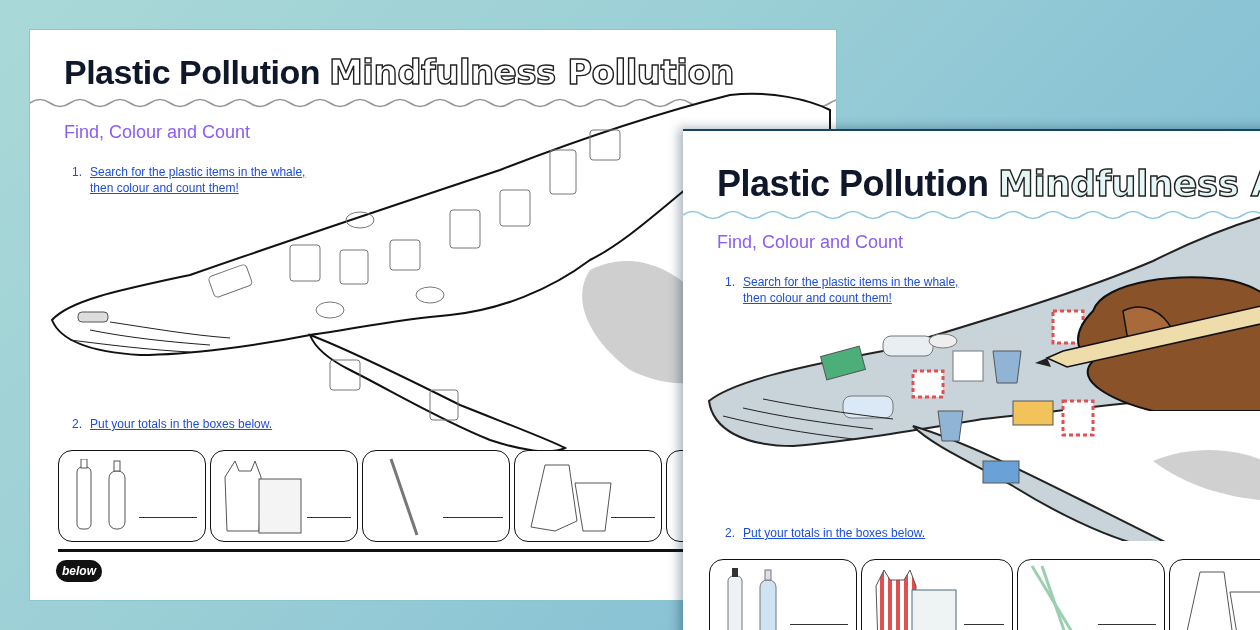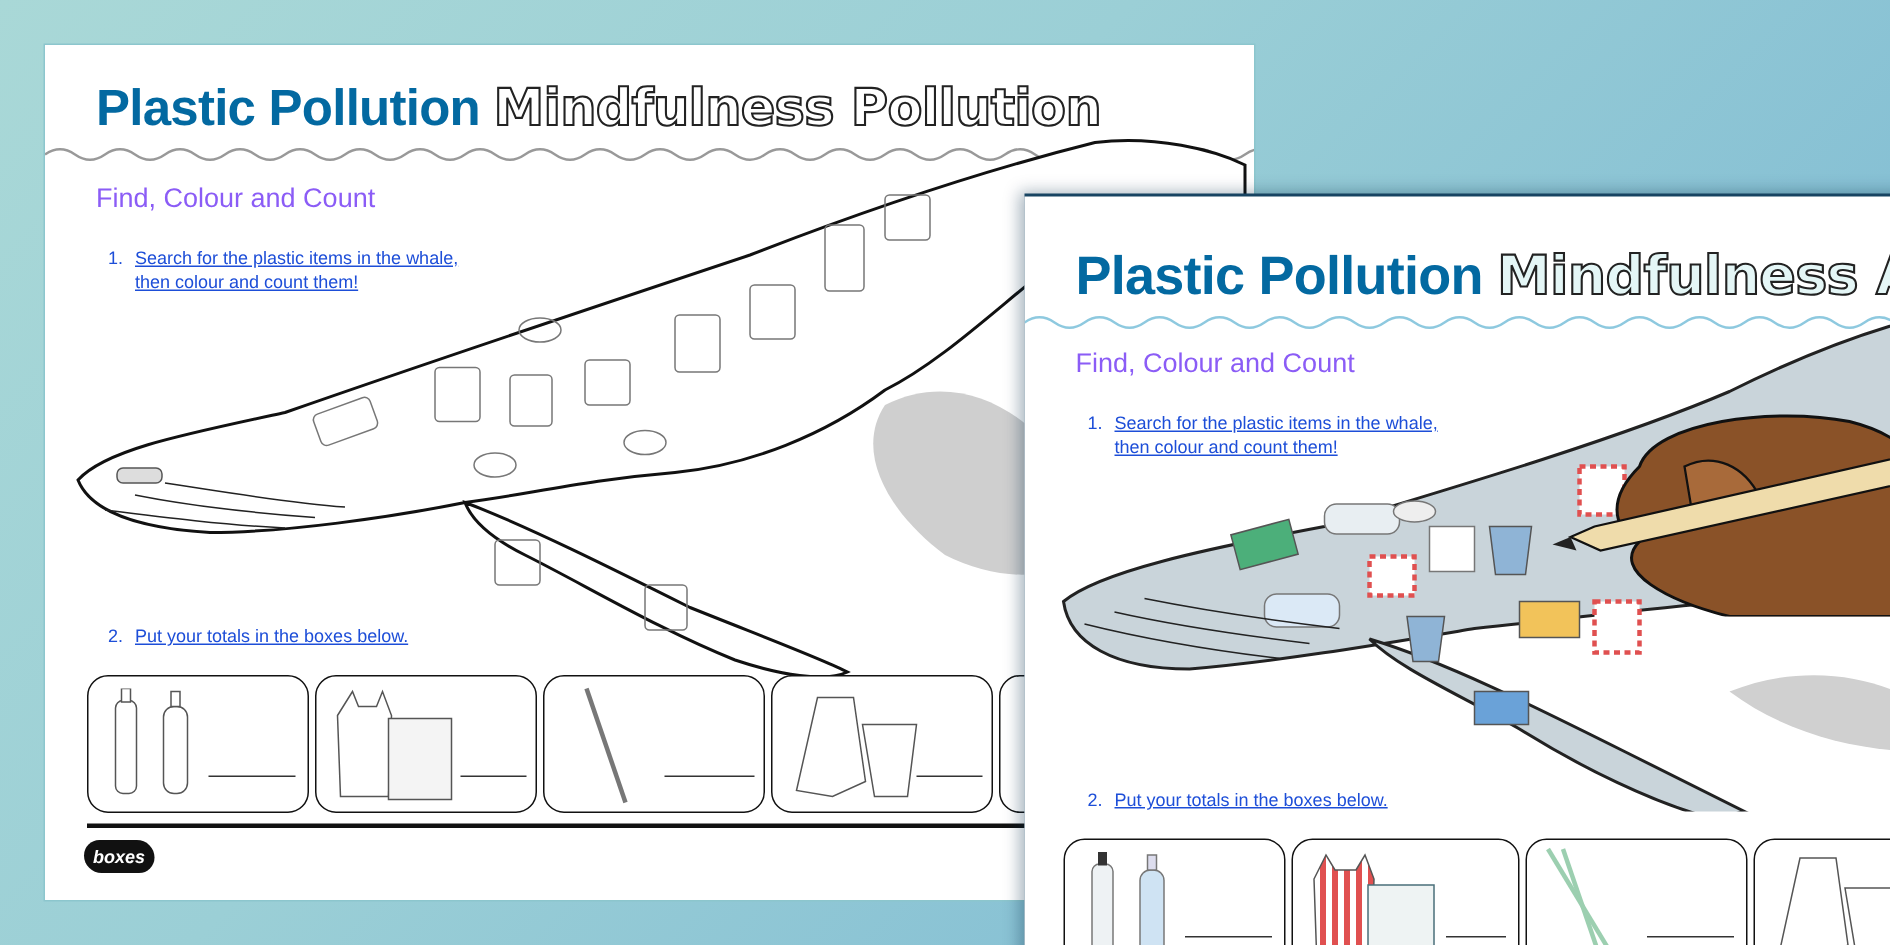--- a/index.html
+++ b/index.html
@@ -3,21 +3,21 @@
 <meta charset="utf-8">
 <style>
   html,body{margin:0;padding:0;}
   body{width:1260px;height:630px;overflow:hidden;position:relative;
        background:linear-gradient(135deg,#a9d8d7 0%,#9bcfd6 40%,#86c0d4 75%,#7cb6cf 100%);
        font-family:"Liberation Sans",sans-serif;}
   .sheet{position:absolute;background:#fff;overflow:hidden;}
   #sheet1{left:30px;top:30px;width:806px;height:570px;box-shadow:0 0 0 1px #8cc6cd;}
   #sheet2{left:683px;top:131px;width:600px;height:520px;box-shadow:-4px -3px 10px rgba(0,40,70,.35),0 -2px 0 #1f4d6b;}
   .title{position:absolute;white-space:nowrap;font-weight:bold;letter-spacing:-0.5px;}
-  .title .solid{color:#0369a1;}
+  .title .solid{color:#0f172a;}
   .title .outline{color:#fff;-webkit-text-stroke:1.4px #222;font-family:"DejaVu Sans",sans-serif;}
   #sheet2 .title .outline{color:#e4f6f6;}
   .wave{position:absolute;left:0;}
   .subhead{position:absolute;font-weight:normal;color:#8b5cf6;}
   .instr{position:absolute;color:#1d4ed8;line-height:1.35;text-decoration:underline;}
   .instr .num{display:inline-block;width:18px;}
   .instr .ind{padding-left:18px;display:block;}
   .boxes{position:absolute;display:flex;gap:4px;}
   .box{border:1.6px solid #111;border-radius:14px;background:#fff;position:relative;flex:0 0 auto;}
   .box .line{position:absolute;height:1.4px;background:#333;}
@@ -101,21 +101,21 @@
       <svg style="left:10px;top:10px;" width="90" height="74">
           <path d="M6 66 L20 4 L44 4 L52 60 L30 70Z" fill="#fff" stroke="#555"></path>
           <path d="M50 22 L86 22 L80 70 L58 70Z" fill="#fff" stroke="#555"></path>
         </svg>
       <div class="line" style="left:96px;top:66px;width:44px;"></div>
     </div>
     <div class="box" style="width:146px;height:90px;"></div>
   </div>
 
   <div class="rule" style="left:28px;top:519px;width:780px;"></div>
-  <div class="logo" style="left:26px;top:530px;">boxes</div>
+  <div class="logo" style="left:26px;top:530px;">below</div>
 </div>
 
 <div id="sheet2" class="sheet">
   <div class="title" style="left:34px;top:32px;font-size:36px;">
     <span class="solid">Plastic Pollution</span>
     <span class="outline">Mindfulness Ac</span>
   </div>
   <svg class="wave" style="top:77px;" width="600" height="14">
     <path d="M0 7 q10 -7 20 0 t20 0 t20 0 t20 0 t20 0 t20 0 t20 0 t20 0 t20 0 t20 0 t20 0 t20 0 t20 0 t20 0 t20 0 t20 0 t20 0 t20 0 t20 0 t20 0 t20 0 t20 0 t20 0 t20 0 t20 0 t20 0 t20 0 t20 0 t20 0 t20 0" fill="none" stroke="#8ec9df" stroke-width="1.6"></path>
   </svg>

